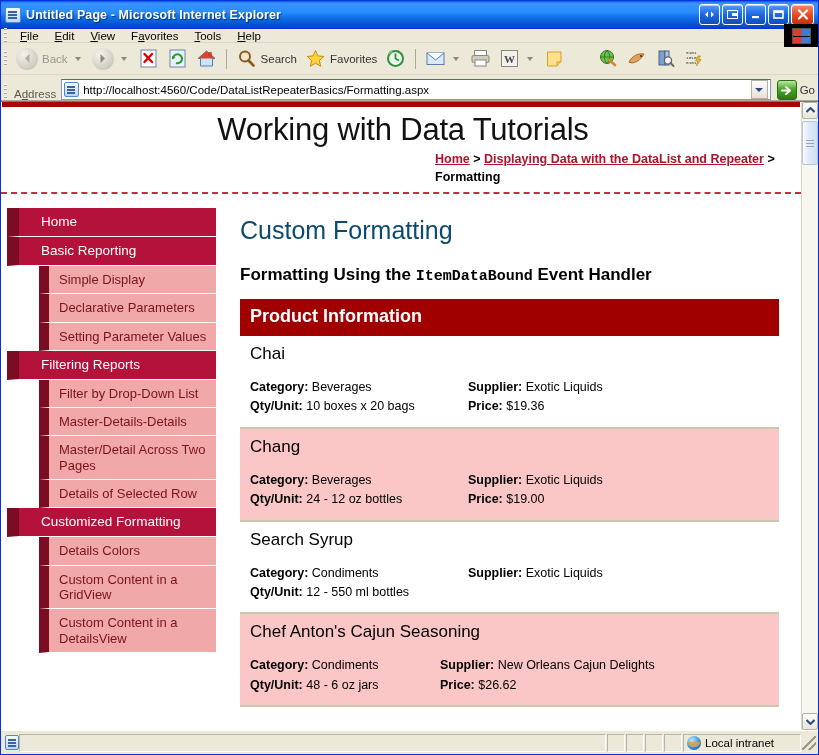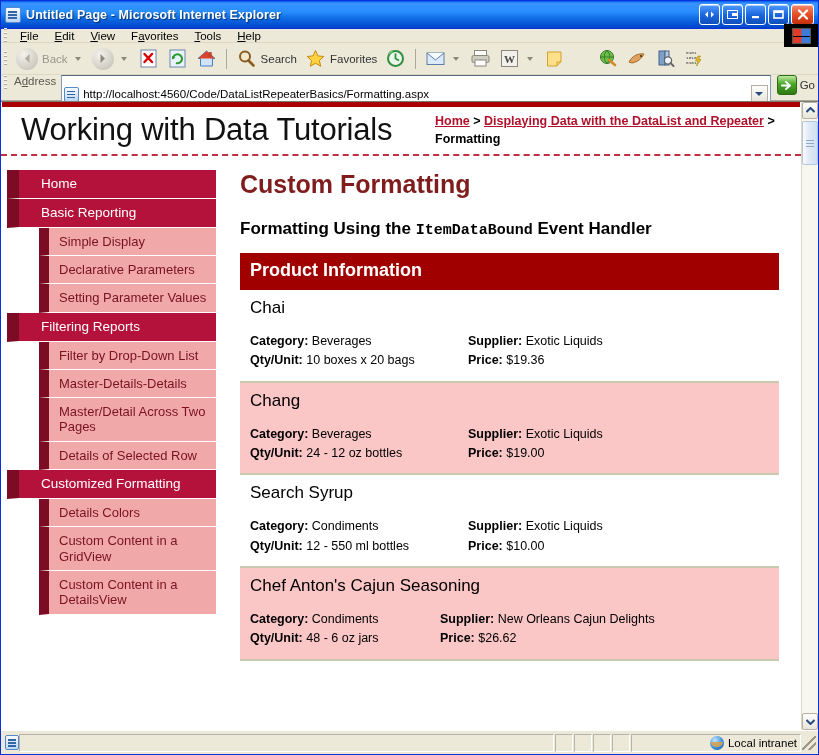--- a/index.html
+++ b/index.html
@@ -121,27 +121,27 @@
     width: 0; height: 0; border-left: 3.5px solid transparent;
     border-right: 3.5px solid transparent; border-top: 4px solid #8b8878;
     margin: 0 3px;
   }
   .tbicon { width: 21px; height: 21px; flex: none; display:block; }
   .tb-sep { width: 1px; height: 20px; background: #aca899; margin: 0 5px; flex: none; }
 
   
   .addressbar {
     height: 26px; background: #ece9d8;
-    display: flex; align-items: flex-start;
+    display: flex; align-items: flex-end;
     border-bottom: 1px solid #aca899;
     padding-right: 3px;
   }
   .addr-label { font-size: 11.5px; color: #5a5a50; padding: 0 5px 0 2px; white-space: nowrap;}
   .addr-input {
-    flex: 1; height: 38px; background: #fff;
+    flex: 1; height: 21px; background: #fff;
     border: 1px solid #7f9db9; border-top-color:#566a7d;
     display: flex; align-items: center; padding: 0 2px;
     min-width: 0;
   }
   .addr-favicon {
     width: 15px; height: 15px; margin-right: 4px; flex: none;
     background: linear-gradient(to bottom,#f7fbff,#bcd6f5);
     border: 1px solid #5588cc; border-radius: 2px; position: relative;
   }
   .addr-favicon:after{
@@ -180,20 +180,21 @@
     flex: 1; overflow: hidden; position: relative; background: #fff;
   }
 
   
   .topbar-red { height: 5px; background: #a00; margin: 0 1px 0 1px;}
   .site-header {
     display: flex; align-items: center;
     padding: 4px 16px 0 16px;
     border-bottom: 2px dashed #c03040;
     padding-bottom: 4px;
+    flex-direction: column;
   }
   .site-title {
     font-size: 31px; color: #111; font-weight: normal;
     white-space: nowrap; line-height: 1.25; letter-spacing: -0.2px;
     padding-left: 4px;
   }
   .breadcrumb {
     margin-left: auto; align-self: flex-end;
     font-size: 12.5px; font-weight: bold; color: #000;
     line-height: 1.45; text-align: left; padding-bottom: 2px;
@@ -217,21 +218,21 @@
   .nav-sub {
     background: #f0a8a8; color: #7a1220;
     font-size: 13px; padding: 6px 8px 6px 10px;
     margin-left: 20px; line-height: 1.18;
     border-left: 10px solid #7c0c24;
     border-bottom: 1px solid #fff;
   }
 
   
   .content { flex: 1; padding: 0 22px 0 24px; min-width: 0;}
-  .h1 { font-size: 25px; font-weight: bold; color: #7f1d1d; margin: 4px 0 20px 0; }
+  .h1 { font-size: 25px; font-weight: normal; color: #0c4a6e; margin: 12px 0 20px 0; }
   .h2 {
     font-size: 17px; font-weight: bold; color: #000;
     margin: 0 0 14px 0; white-space: nowrap;
   }
   .h2 code { font-family: "Liberation Mono", monospace; font-size: 15px; font-weight: bold;}
   .panel-head {
     background: #a00000; color: #fff;
     font-size: 18px; font-weight: bold;
     padding: 7px 10px 9px 10px;
   }
@@ -281,21 +282,21 @@
     display: flex; align-items: center;
     font-size: 11.5px; color: #000;
     padding: 0 2px;
   }
   .sb-pane {
     height: 18px; border: 1px solid #b8b4a8; border-right-color:#fff; border-bottom-color:#fff;
     margin-right: 1px; display:flex; align-items:center; padding: 0 3px;
   }
   .sb-main { flex: 1; }
   .sb-small { width: 18px; }
-  .sb-zone { width: 170px; gap: 4px; justify-content: flex-end; }
+  .sb-zone { width: 118px; gap: 4px; }
   .sb-icon {
     width: 14px; height: 14px; flex: none; border-radius: 50%;
     background: radial-gradient(circle at 35% 30%, #bfe6ff, #2f7fd0 65%, #1a4f8c);
     position: relative;
   }
   .sb-icon:after {
     content:""; position:absolute; left:1px; top:6px; width:12px; height:5px;
     background:#d8a349; border-radius: 0 0 6px 6px; opacity:.85;
   }
   .sb-doc {
@@ -573,21 +574,20 @@
           </div>
 
           <div class="prod">
             <div class="prod-name">Search Syrup</div>
             <div class="prod-row">
               <div class="c1"><b>Category:</b> <span>Condiments</span></div>
               <div class="c2"><b>Supplier:</b> <span>Exotic Liquids</span></div>
             </div>
             <div class="prod-row">
               <div class="c1"><b>Qty/Unit:</b> <span>12 - 550 ml bottles</span></div>
-              <div class="c2"><b>Price:</b> <span>$10.00</span></div>
             </div>
           </div>
 
           <div class="prod alt">
             <div class="prod-name">Chef Anton's Cajun Seasoning</div>
             <div class="prod-row tight">
               <div class="c1"><b>Category:</b> <span>Condiments</span></div>
               <div class="c2"><b>Supplier:</b> <span>New Orleans Cajun Delights</span></div>
             </div>
             <div class="prod-row tight">

